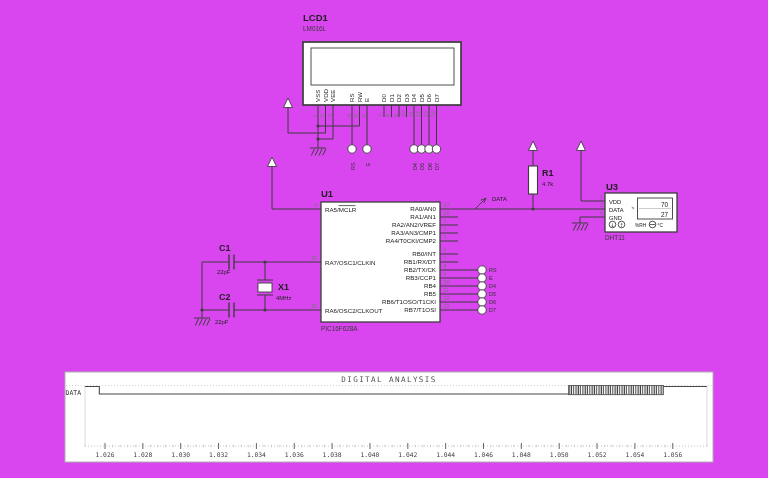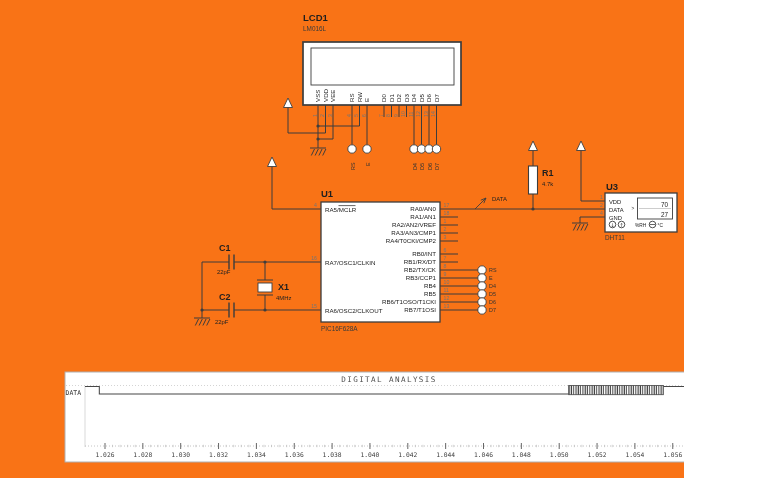--- a/index.html
+++ b/index.html
@@ -1,16 +1,16 @@
 <!DOCTYPE html>
 <html><head>
 <meta charset="utf-8">
 <style>
   html,body{margin:0;padding:0;background:#ffffff;}
-  .canvas{position:relative;width:684px;height:478px;background:#f97316;overflow:hidden;
+  .canvas{position:relative;width:768px;height:478px;background:#d946ef;overflow:hidden;
           font-family:"Liberation Sans",sans-serif;}
   svg{position:absolute;left:0;top:0;}
   svg text{fill:#1f1f1f;font-family:"Liberation Sans",sans-serif;}
   .ref{font-weight:bold;font-size:9px;}
   .refbig{font-weight:bold;font-size:9.5px;}
   .part{font-size:6.4px;fill:#3a3a3a;}
   .pinlabel{font-size:6.2px;fill:#222;}
   .pinnum{font-size:5.2px;fill:#757575;}
   .val{font-size:5.9px;fill:#222;}
   .term{font-size:5.4px;fill:#333;}

